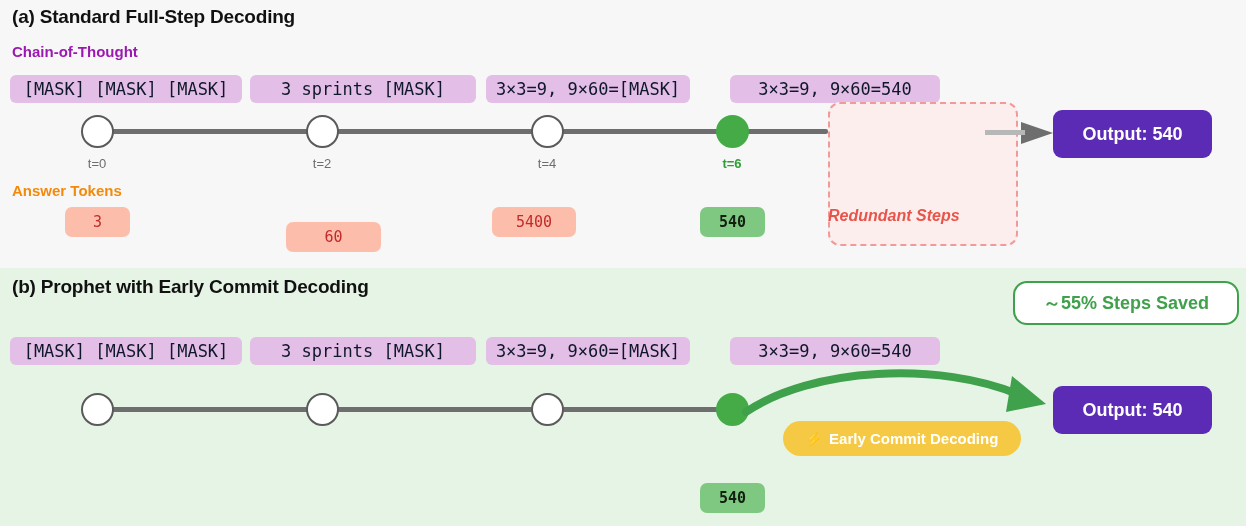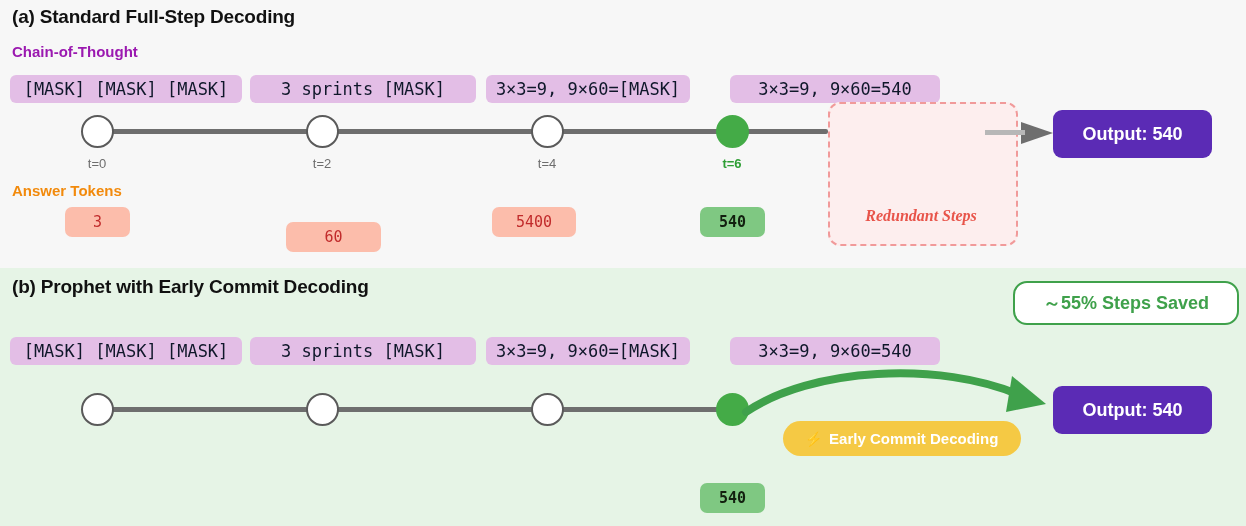--- a/index.html
+++ b/index.html
@@ -32,22 +32,22 @@
   .tlabel.green{color:#2e9e35;font-weight:bold;}
   .tlabel.ghost{color:#dcd6d6;}
 
   .tok{position:absolute;height:30px;border-radius:7px;display:flex;align-items:center;justify-content:center;
     font-family:"DejaVu Sans Mono","Liberation Mono",monospace;font-size:15px;}
   .tok.red{background:#fcbdab;color:#c12b2b;}
   .tok.green{background:#7fc882;color:#12200f;font-weight:bold;text-align:right;}
 
   .redundant{position:absolute;left:828px;top:102px;width:186px;height:140px;border:2px dashed #f19a9a;
     background:#fdeeee;border-radius:12px;}
-  .redundant-txt{position:absolute;left:828px;top:207px;width:186px;text-align:center;
-    font-size:16px;font-weight:bold;font-style:italic;color:#e8544a;font-family:Liberation Serif, serif;}
+  .redundant-txt{position:absolute;left:828px;top:207px;width:186px;text-align:left;
+    font-size:16px;font-weight:bold;font-style:italic;color:#e8544a;}
 
   .arrow-a{position:absolute;left:985px;top:122px;}
 
   .outbox{position:absolute;background:#5b2bb5;border-radius:9px;display:flex;align-items:center;justify-content:center;
     color:#fff;font-size:18px;font-weight:bold;}
 
   .saved-badge{position:absolute;left:1013px;top:281px;width:222px;height:40px;background:#fff;
     border:2.5px solid #3fa14b;border-radius:14px;display:flex;align-items:center;justify-content:center;
     color:#3fa14b;font-size:18px;font-weight:bold;}
 

